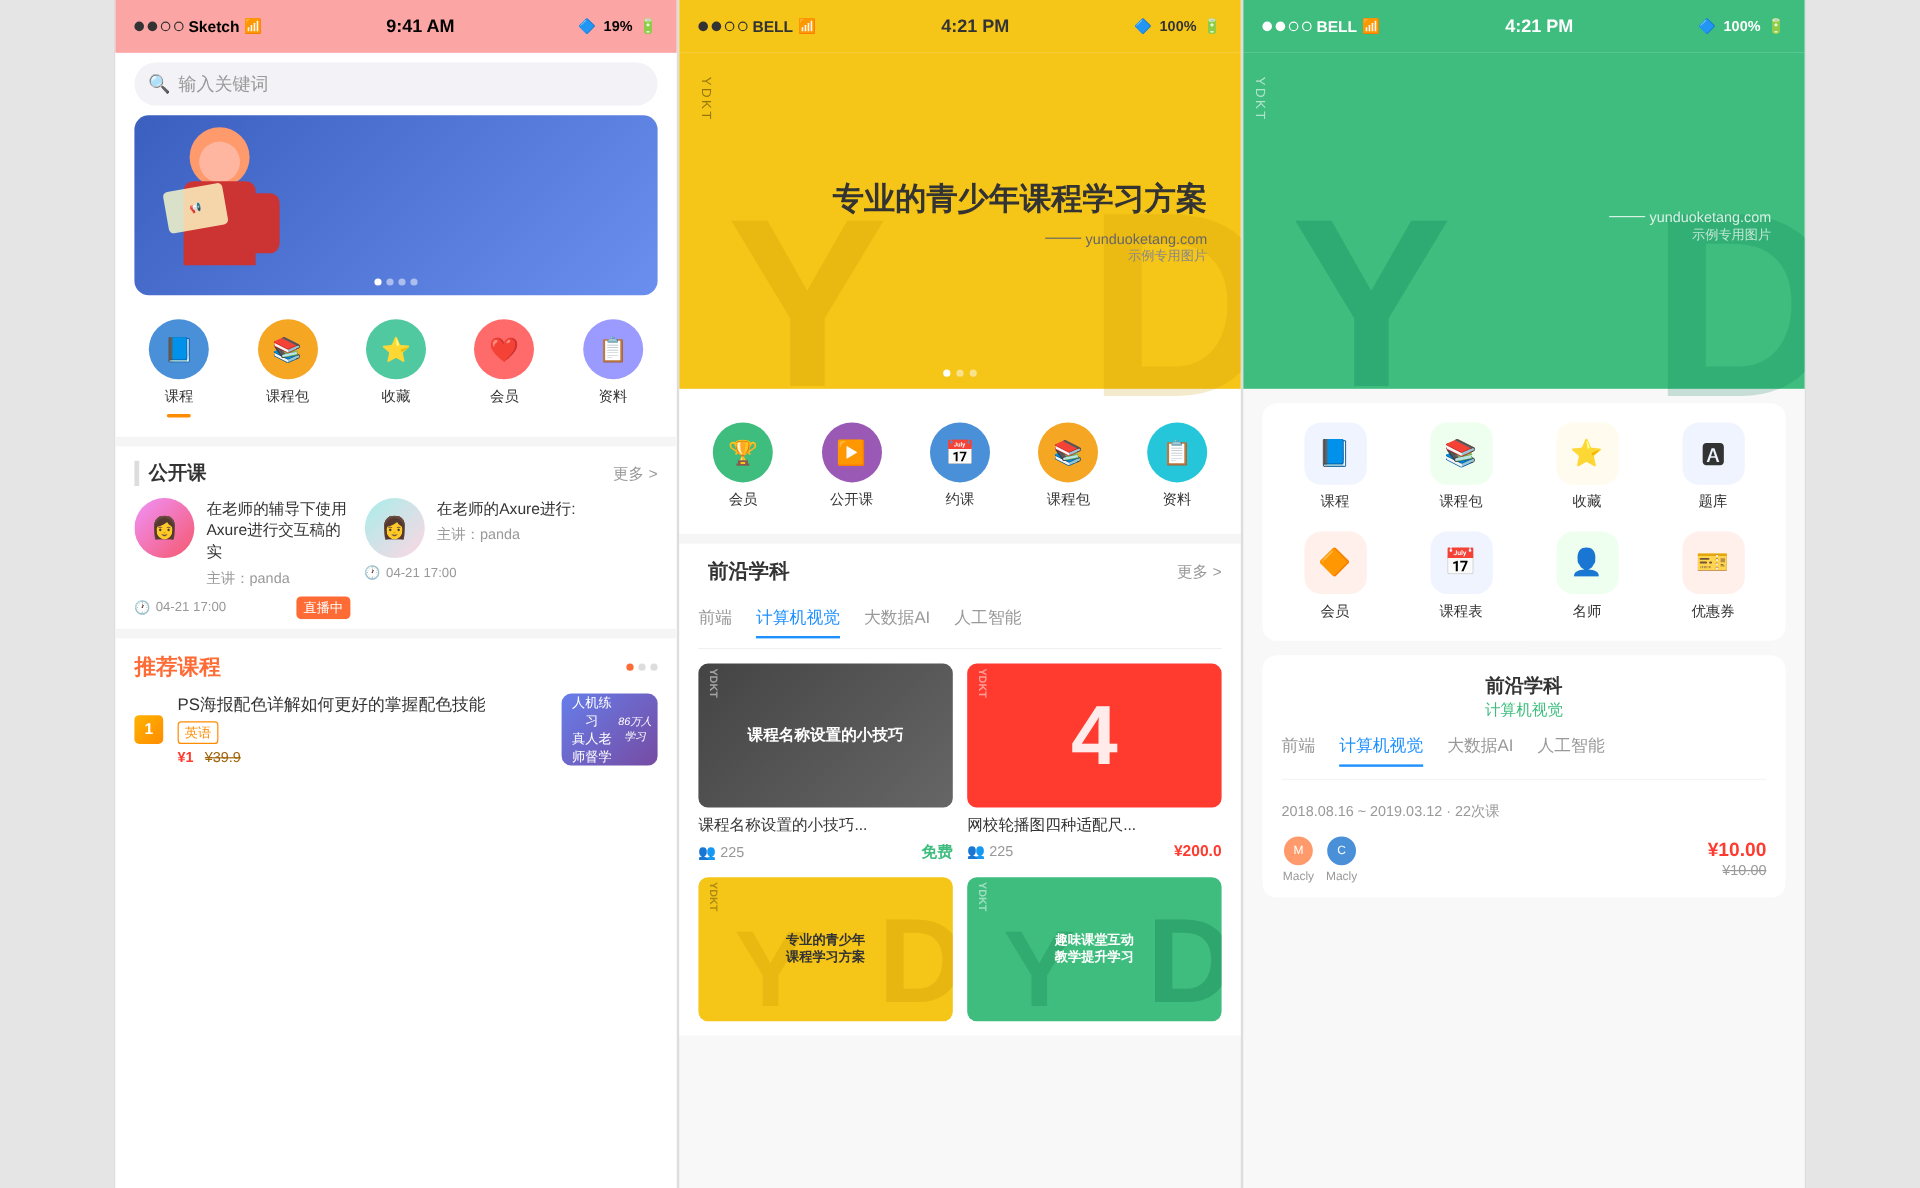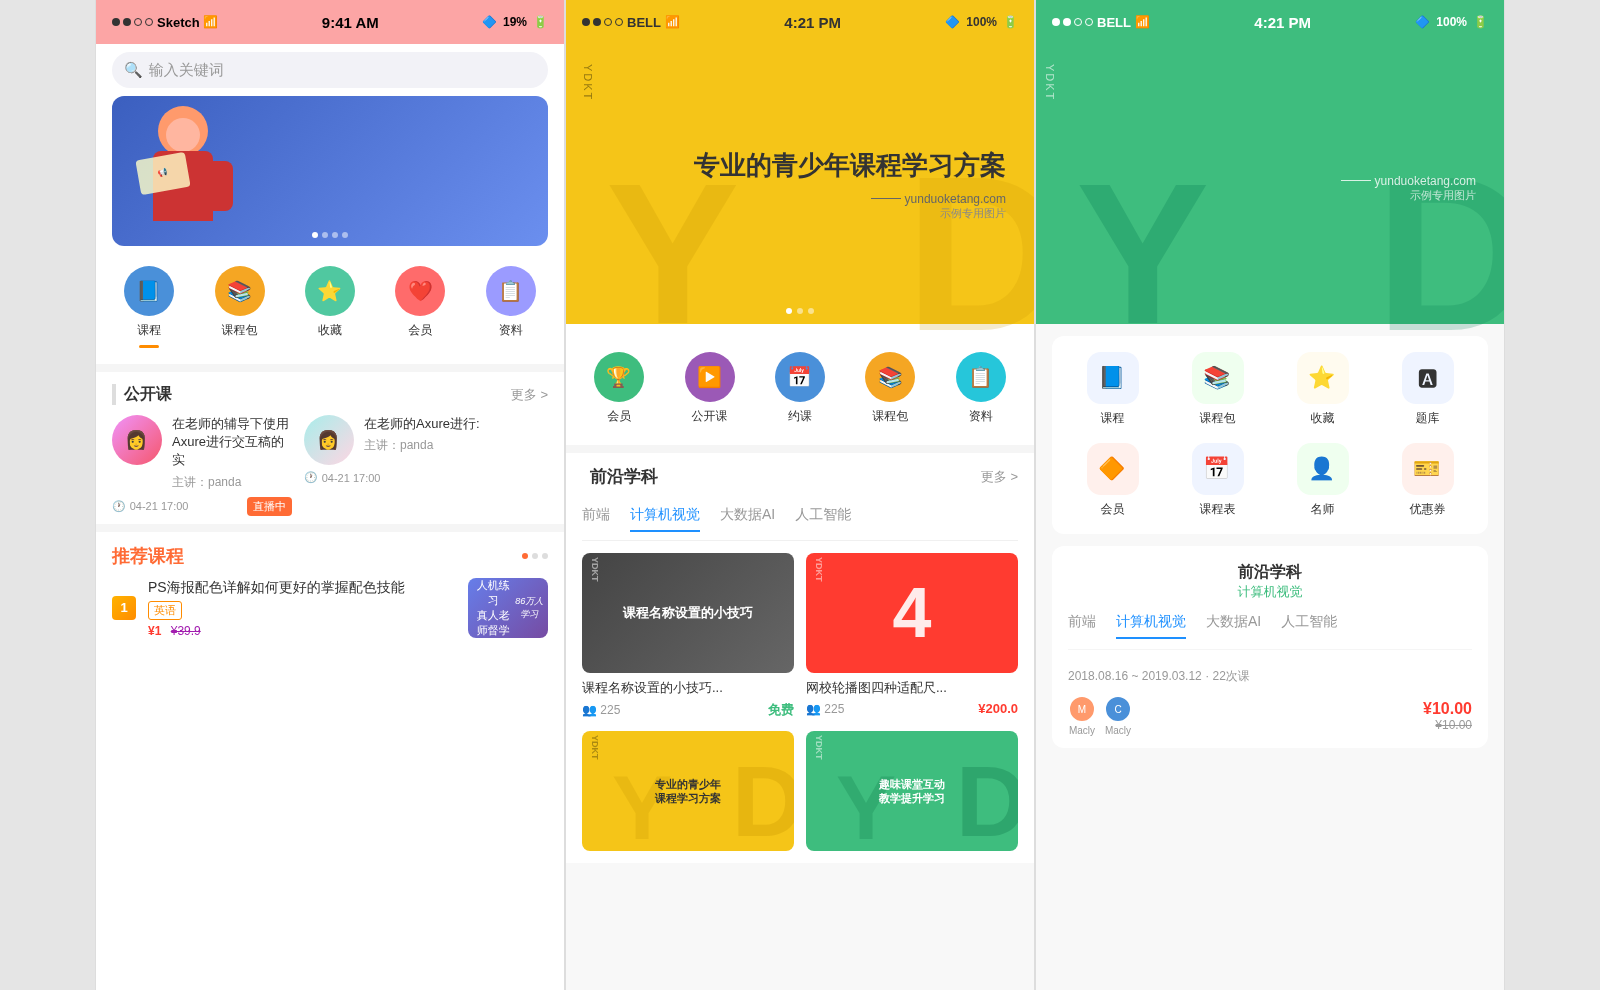--- a/index.html
+++ b/index.html
@@ -506,21 +506,21 @@
           <div class="recommend-dot"></div>
         </div>
       </div>
       <div class="recommend-card">
         <div class="rank-num">1</div>
         <div class="recommend-info">
           <div class="recommend-name">PS海报配色详解如何更好的掌握配色技能</div>
           <div class="tag-badge">英语</div>
           <div class="recommend-price">
             <span class="new">¥1</span>
-            <span style="text-decoration:line-through;color:#a21caf;margin-left:6px;">¥39.9</span>
+            <span style="text-decoration:line-through;color:#a16207;margin-left:6px;">¥39.9</span>
           </div>
         </div>
         <div class="recommend-thumb" style="background:linear-gradient(135deg,#667eea,#764ba2);display:flex;align-items:center;justify-content:center;color:#fff;font-size:11px;text-align:center;padding:4px;">
           人机练习<br>真人老师督学<br><span style="font-size:9px;font-style:italic;">86万人学习</span>
         </div>
       </div>
     </div>
   </div>
 </div>
 

